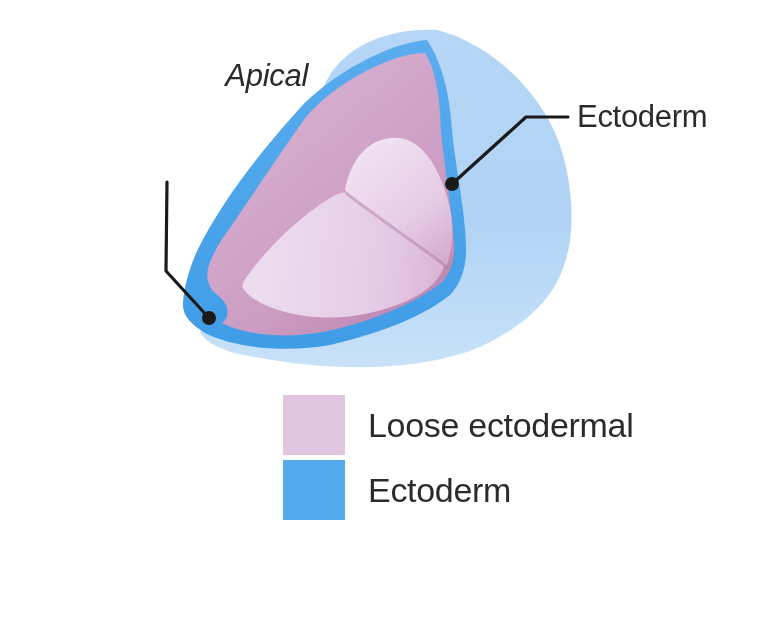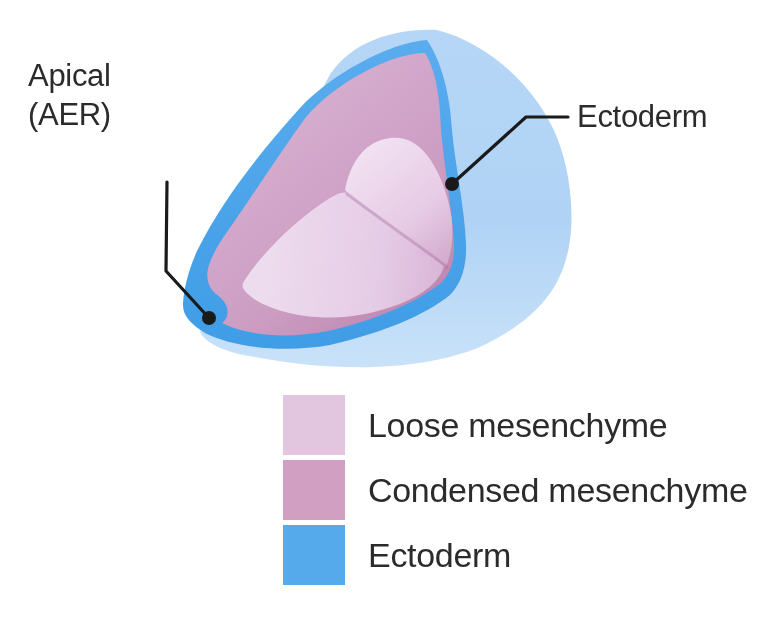--- a/index.html
+++ b/index.html
@@ -27,21 +27,22 @@
     font-size: 31px;
     line-height: 39px;
     letter-spacing: -0.3px;
     color: #2b2b2b;
     white-space: nowrap;
   }
   .callout.aer {
     left: 28px;
     top: 56px;
     width: 280px;
-    text-align: left;
+    text-align: right;
+    font-style: italic;
   }
   .callout.ecto {
     left: 577px;
     top: 97px;
   }
   .legend {
     position: absolute;
     left: 283px;
     top: 395px;
   }
@@ -154,33 +155,28 @@
 
     <polyline points="167,182 166,271 209,318" fill="none" stroke="#1a1a1a" stroke-width="3.2" stroke-linecap="round" stroke-linejoin="round"></polyline>
     <circle cx="209" cy="318" r="7" fill="#1a1a1a"></circle>
 
     <polyline points="568,117 526,117 452,184" fill="none" stroke="#1a1a1a" stroke-width="3.2" stroke-linecap="round" stroke-linejoin="round"></polyline>
     <circle cx="452" cy="184" r="7" fill="#1a1a1a"></circle>
   </svg>
 
   <div class="callout aer">
     <div>Apical</div>
-    <div>(AER)</div>
   </div>
 
   <div class="callout ecto">Ectoderm</div>
 
   <div class="legend">
     <div class="legend-row">
       <div class="legend-swatch" style="background: rgb(226, 197, 222);"></div>
-      <div class="legend-label">Loose mesenchyme</div>
-    </div>
-    <div class="legend-row">
-      <div class="legend-swatch" style="background: rgb(208, 159, 193);"></div>
-      <div class="legend-label">Condensed mesenchyme</div>
+      <div class="legend-label">Loose ectodermal</div>
     </div>
     <div class="legend-row">
       <div class="legend-swatch" style="background: rgb(85, 170, 235);"></div>
       <div class="legend-label">Ectoderm</div>
     </div>
   </div>
 
 </div>
 
 </body></html>

